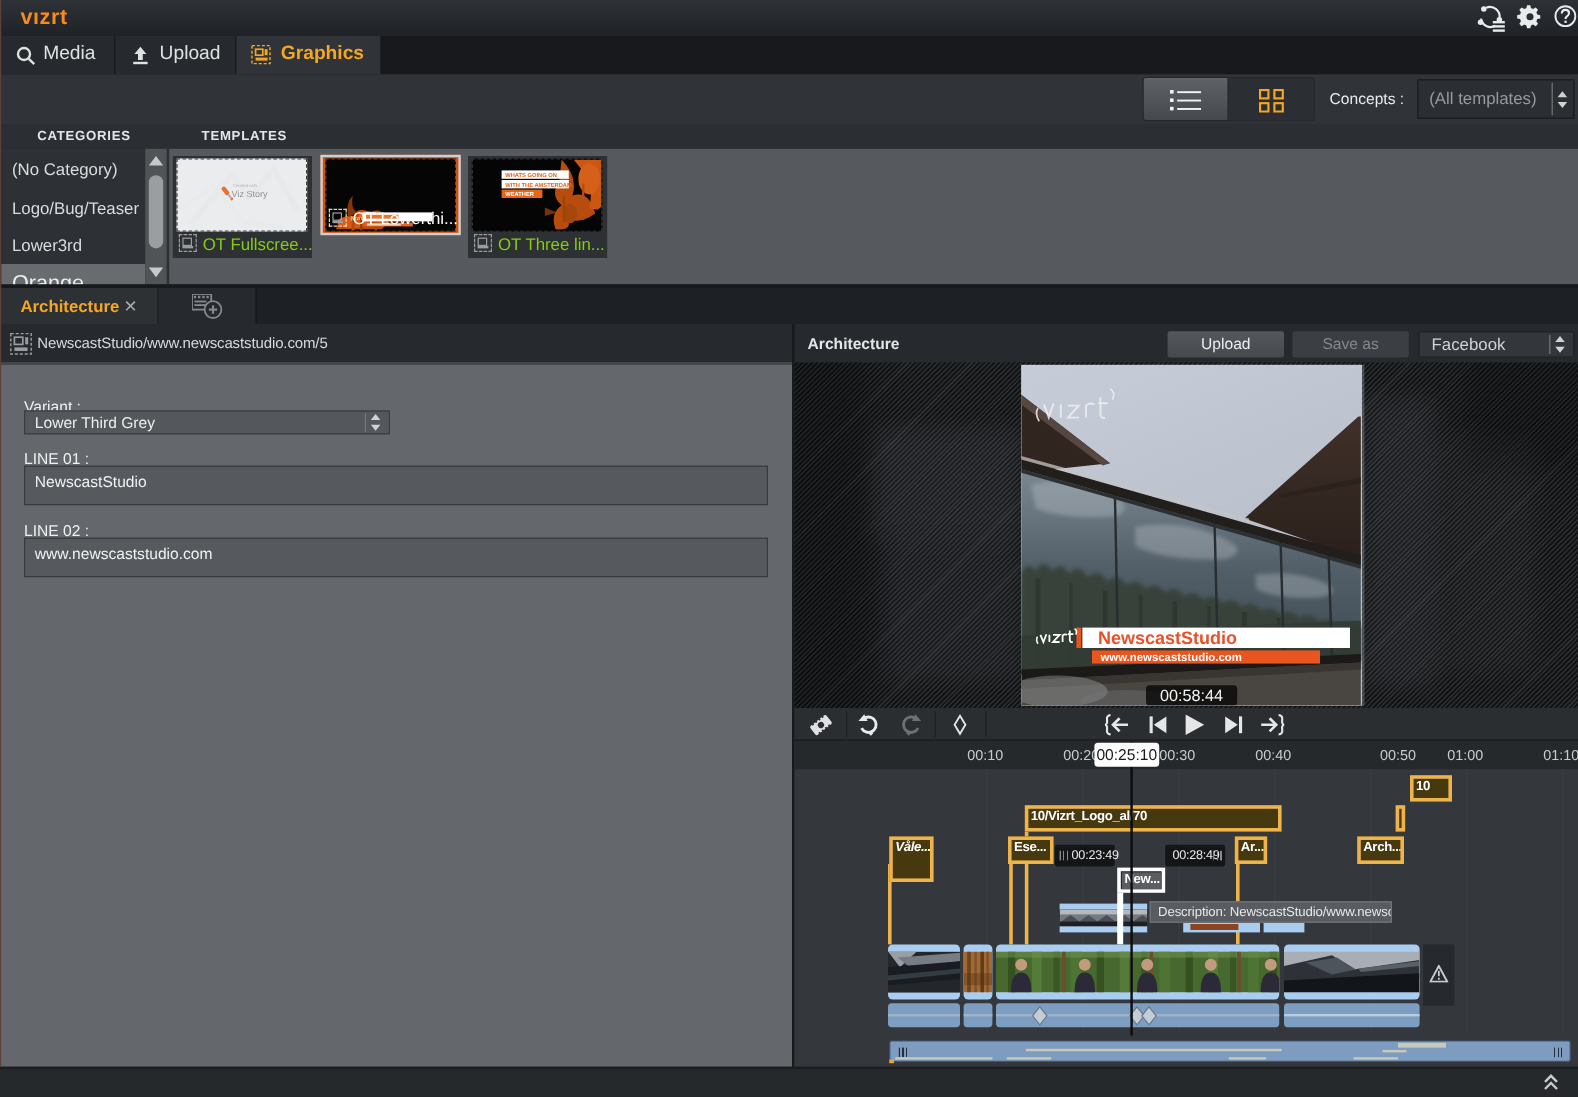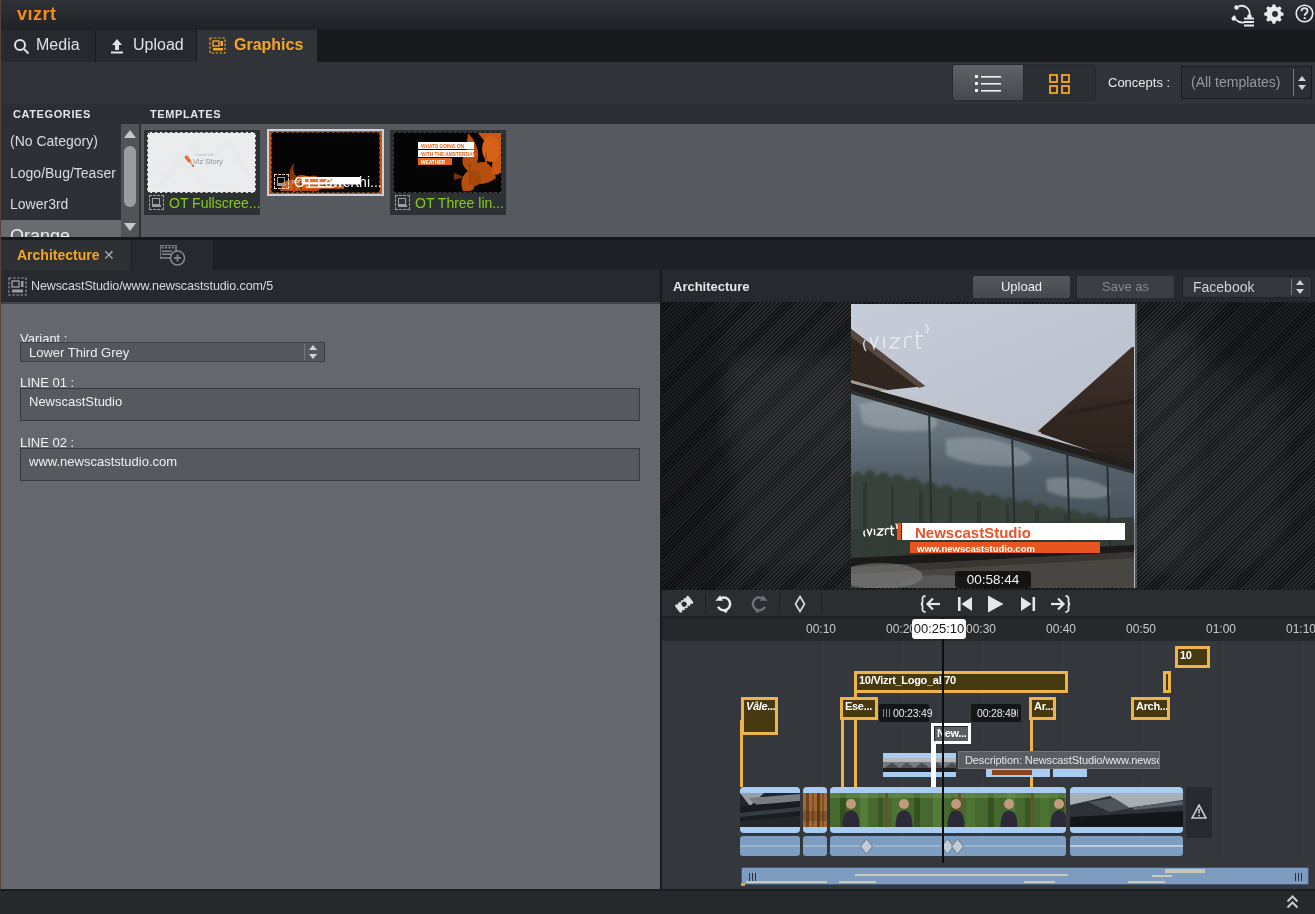--- a/index.html
+++ b/index.html
@@ -20,21 +20,21 @@
 #filterrow { left:0; top:62px; width:1315px; height:42px; background:#303338;}
 #filterinput { position:absolute; left:8px; top:5px; width:934px; height:31px; background:#26292c; border:1px solid #404347; border-radius:2px; }
 #filterinput span { position:absolute; left:35px; top:6px; font-size:15px; color:#8e9194;}
 #togglist { position:absolute; left:952px; top:2px; width:72px; height:37px; background:linear-gradient(#5f6368,#45484d); border:1px solid #26292c; border-radius:3px 0 0 3px;}
 #toggrid { position:absolute; left:1024px; top:2px; width:72px; height:37px; background:#2b2e32; border:1px solid #26292c; border-left:none; border-radius:0 3px 3px 0;}
 #conceptslabel { position:absolute; left:1108px; top:13px; font-size:13px; color:#e8eaec;}
 #conceptsdd { position:absolute; left:1181px; top:4px; width:131px; height:33px; background:#2b2e32; border:1px solid #191b1e; }
 #conceptsdd span { position:absolute; left:9px; top:7px; font-size:14px; color:#97999c;}
 
 #sechead { left:0; top:104px; width:1315px; height:20px; background:#2b2e32;}
-.sechead-t { position:absolute; top:4px; font-size:11px; font-weight:bold; color:#e4e6e8; letter-spacing:.6px;}
+.sechead-t { position:absolute; top:4px; font-size:11px; font-weight:bold; color:#e4e6e8; letter-spacing:.6px;margin-left:18px;}
 
 #catlist { left:1px; top:124px; width:120px; height:96px; background:#2d3034; }
 .catitem { position:absolute; left:9px; font-size:14px; color:#dadcde; white-space:nowrap;}
 #catgray { left:1px; top:220px; width:120px; height:17px; background:#696c6f; overflow:hidden;}
 #catscroll { left:121px; top:124px; width:18px; height:113px; background:#515457; }
 .scrollarrow { position:absolute; left:3px; width:0; height:0; border-left:6px solid transparent; border-right:6px solid transparent;}
 #catthumb { position:absolute; left:3px; top:22px; width:12px; height:61px; background:#9b9ea1; border-radius:6px;}
 #tplpanel { left:139px; top:124px; width:1176px; height:113px; background:#56595d; border-left:2px solid #2e3134;}
 
 .card { position:absolute; background:#2e3134;}
@@ -487,21 +487,21 @@
       <path d="M11 5.5 L16.5 11 L11 16.5" fill="none" stroke="#e4e6e8" stroke-width="2.2"></path>
     <path d="M18.5 3 Q22 3 21.5 7 Q21 10.5 23 11 Q21 11.5 21.5 15 Q22 19 18.5 19" fill="none" stroke="#e4e6e8" stroke-width="1.8"></path>
   </svg>
 </div>
 <div class="abs" id="timeline">
   <div id="ruler">
     <div class="rlabel" style="left:144px;">00:10</div>
     <div class="rlabel" style="left:224px;">00:20</div>
     <div class="rlabel" style="left:304px;">00:30</div>
     <div class="rlabel" style="left:384px;">00:40</div>
-    <div class="rlabel" style="left:464px;text-align:center;">00:50</div>
+    <div class="rlabel" style="left:488px;text-align:center;">00:50</div>
     <div class="rlabel" style="left:544px;">01:00</div>
     <div class="rlabel" style="left:624px;">01:10</div>
   </div>
   <div class="gline" style="left:160px;"></div>
   <div class="gline" style="left:240px;"></div>
   <div class="gline" style="left:320px;"></div>
   <div class="gline" style="left:400px;"></div>
   <div class="gline" style="left:480px;"></div>
   <div class="gline" style="left:560px;"></div>
   <div class="gline" style="left:640px;"></div>

